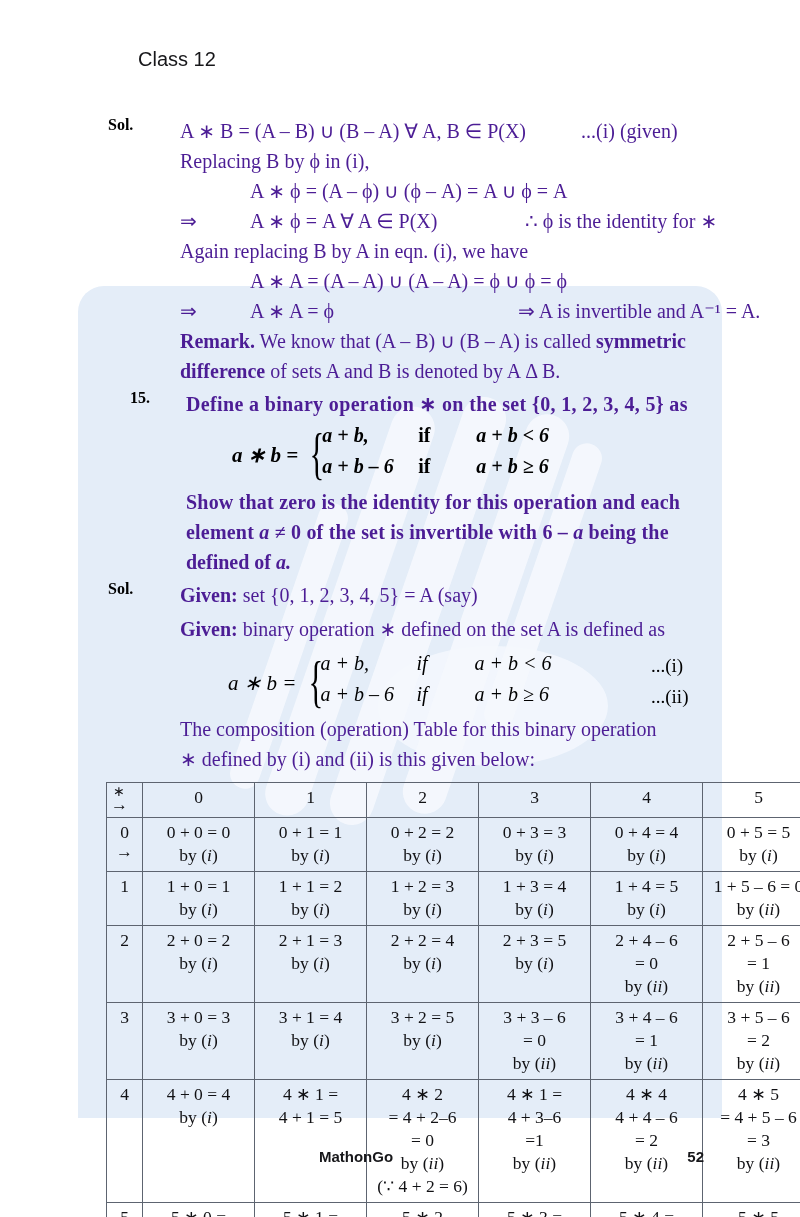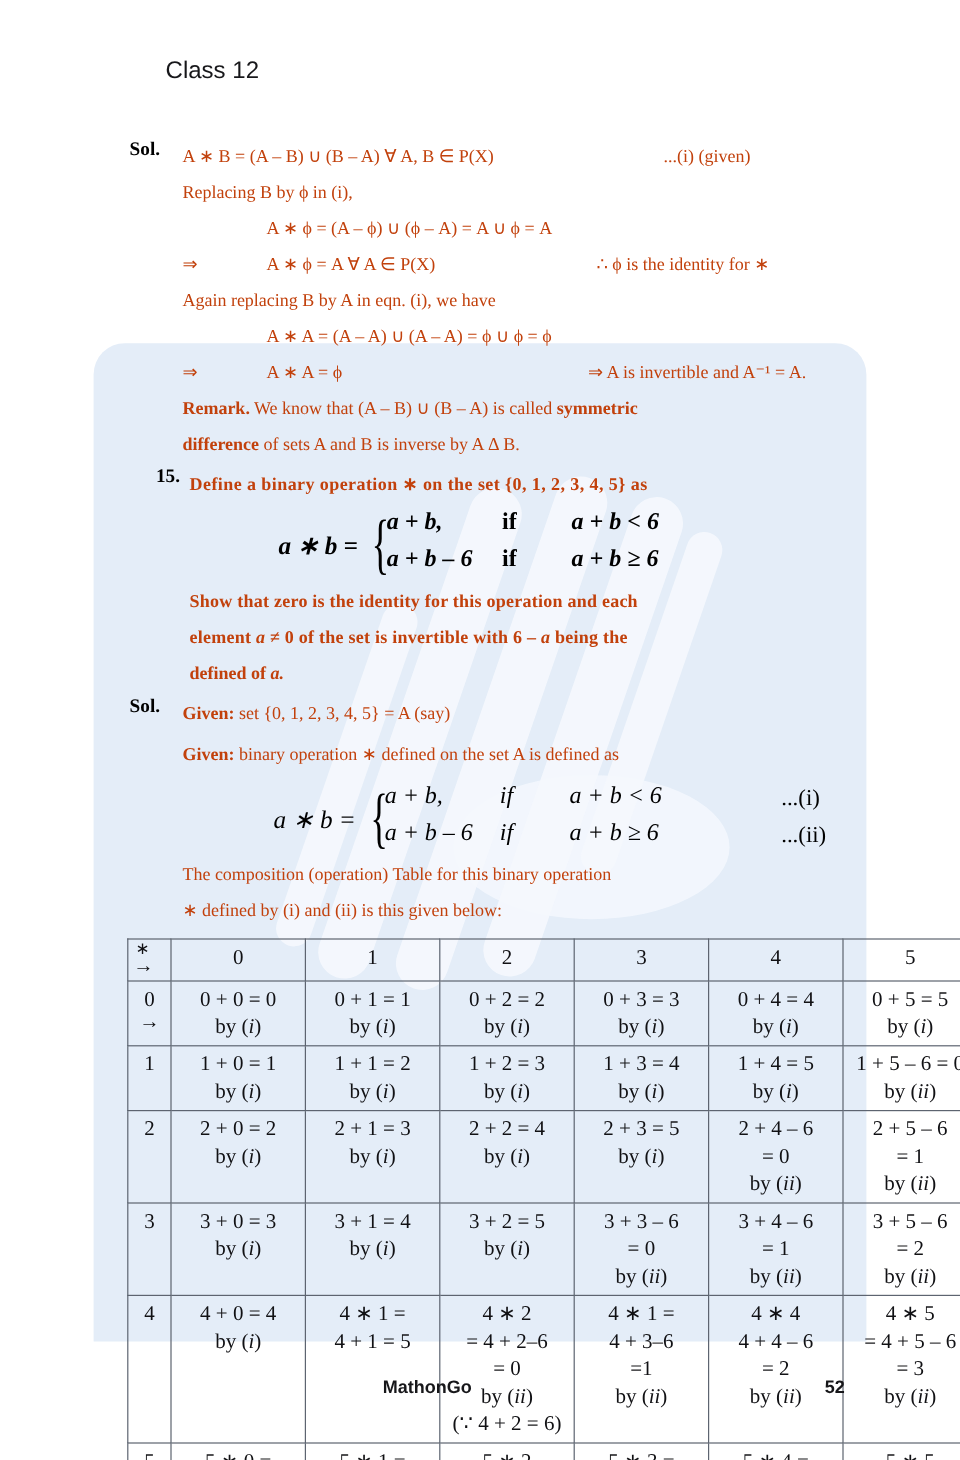--- a/index.html
+++ b/index.html
@@ -65,24 +65,25 @@
 
   
   .content {
     position: absolute;
     left: 0; top: 0;
     width: 800px;
   }
 
   .line {
     position: relative;
-    font-size: 15px;
+    font-size: 20px;
     line-height: 30px;
-    color: #c2410c;
+    color: #4c1d95;
     white-space: nowrap;
+    margin-left: 28px;
   }
   .ind-tag   { position: absolute; }
 
   .b  { font-weight: bold; }
   .it { font-style: italic; }
   .bi { font-weight: bold; font-style: italic; }
 
   .row { position: absolute; left: 0; width: 800px; }
 
   
@@ -227,21 +228,21 @@
       <span class="line" style="position:absolute;left:490px">⇒  A is invertible and A⁻¹ = A.</span>
     </div>
 
     <div class="row" style="top:326px">
       <span class="line" style="position:absolute;left:152px">
         <span class="b">Remark.</span><span> We know that (A – B) ∪ (B – A) is called </span><span class="b">symmetric</span>
       </span>
     </div>
     <div class="row" style="top:356px">
       <span class="line" style="position:absolute;left:152px">
-        <span class="b">difference</span><span> of sets A and B is inverse by A Δ B.</span>
+        <span class="b">difference</span><span> of sets A and B is denoted by A Δ B.</span>
       </span>
     </div>
 
     <div class="row" style="top:389px">
       <span class="ind-tag b" style="left:130px">15.</span>
       <span class="line b" style="position:absolute;left:158px;letter-spacing:.35px">Define a binary operation ∗ on the set {0, 1, 2, 3, 4, 5} as</span>
     </div>
 
     <div class="piece" style="left:232px; top:424px">
       <span class="lhs bi">a ∗ b =</span>

